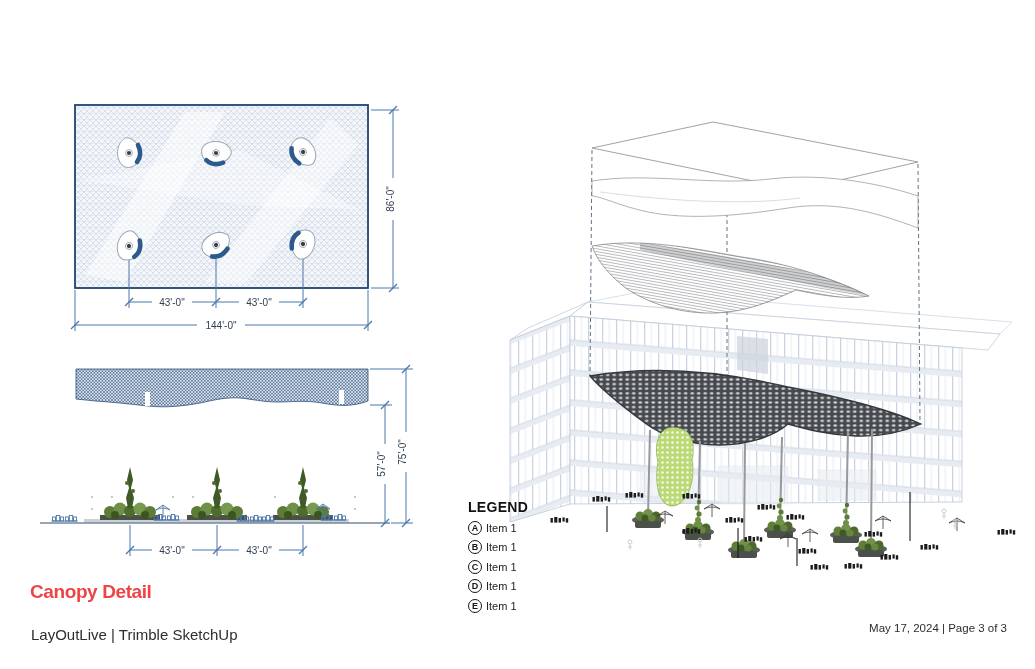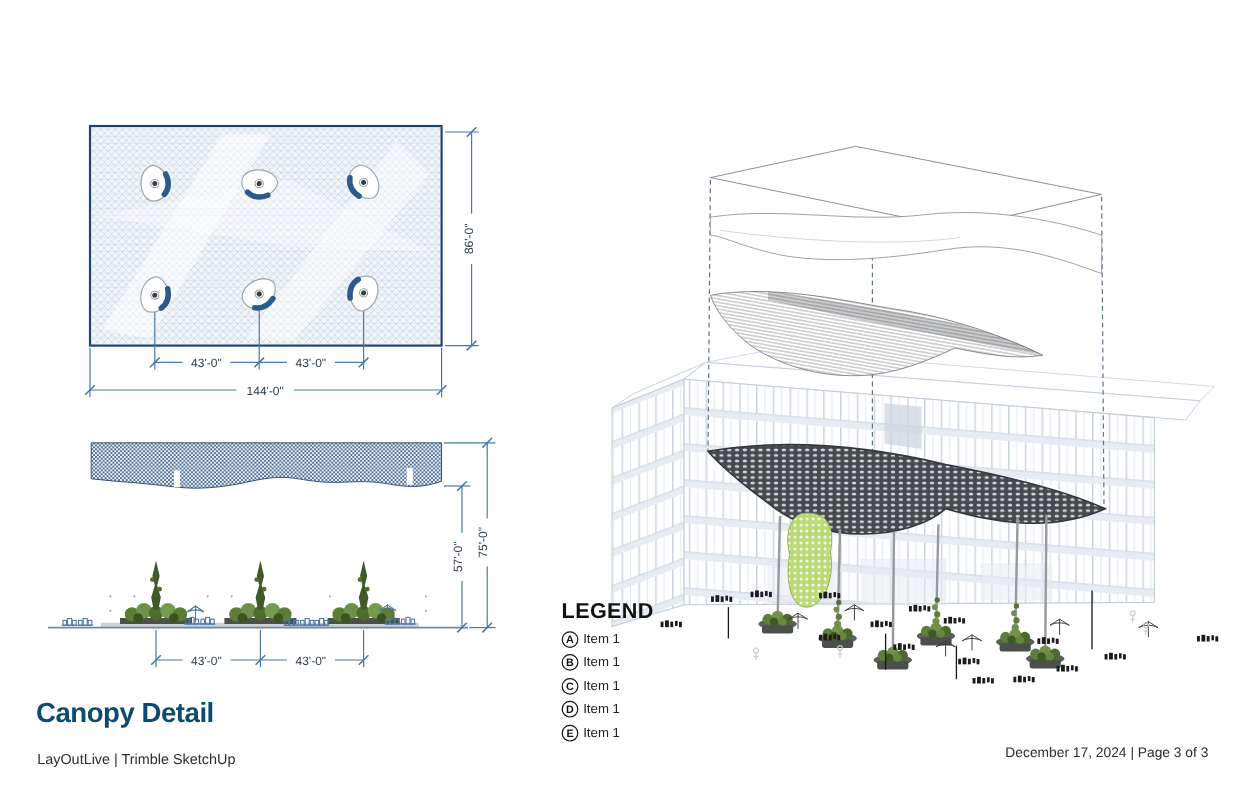--- a/index.html
+++ b/index.html
@@ -1,24 +1,24 @@
 <!DOCTYPE html>
 <html><head>
 <meta charset="utf-8">
 <style>
   html,body{margin:0;padding:0;background:#fff;}
   .page{position:relative;width:1035px;height:669px;background:#ffffff;overflow:hidden;
         font-family:"Liberation Sans",sans-serif;}
   .drawing{position:absolute;left:0;top:0;}
-  .page-title{position:absolute;left:30px;top:581px;font-size:23px;font-weight:bold;
-              color:#0c4a6e;letter-spacing:-0.4px;}
-  .footer-left{position:absolute;left:31px;top:626px;font-size:12px;color:#2d2d2d;}
+  .page-title{position:absolute;left:30px;top:581px;font-size:19px;font-weight:bold;
+              color:#ef4444;letter-spacing:-0.4px;}
+  .footer-left{position:absolute;left:31px;top:626px;font-size:15px;color:#2d2d2d;}
   .footer-right{position:absolute;right:28px;top:622px;font-size:11.5px;color:#2d2d2d;}
   .legend{position:absolute;left:468px;top:499px;}
-  .legend-title{font-size:18px;font-weight:bold;color:#111;letter-spacing:.3px;margin-bottom:5px;}
+  .legend-title{font-size:14px;font-weight:bold;color:#111;letter-spacing:.3px;margin-bottom:5px;}
   .legend-row{display:flex;align-items:center;margin-bottom:4.5px;height:15px;}
   .legend-key{width:14px;height:14px;border:1.6px solid #141414;border-radius:50%;
               display:flex;align-items:center;justify-content:center;
               font-size:9px;font-weight:bold;color:#141414;box-sizing:border-box;}
   .legend-label{font-size:11px;color:#222;margin-left:4px;}
   svg text.dim{font-size:10px;font-weight:500;fill:#2f3e52;}
 </style>
 </head>
 <body>
 
@@ -387,15 +387,15 @@
     <div class="legend-label">Item 1</div>
   </div>
   <div class="legend-row">
     <div class="legend-key">E</div>
     <div class="legend-label">Item 1</div>
   </div>
 </div>
 
 <div class="page-title">Canopy Detail</div>
 <div class="footer-left">LayOutLive  |  Trimble SketchUp</div>
-<div class="footer-right">December 17, 2024  |  Page 3 of 3</div>
+<div class="footer-right">May 17, 2024  |  Page 3 of 3</div>
 
 </div>
 
 </body></html>

